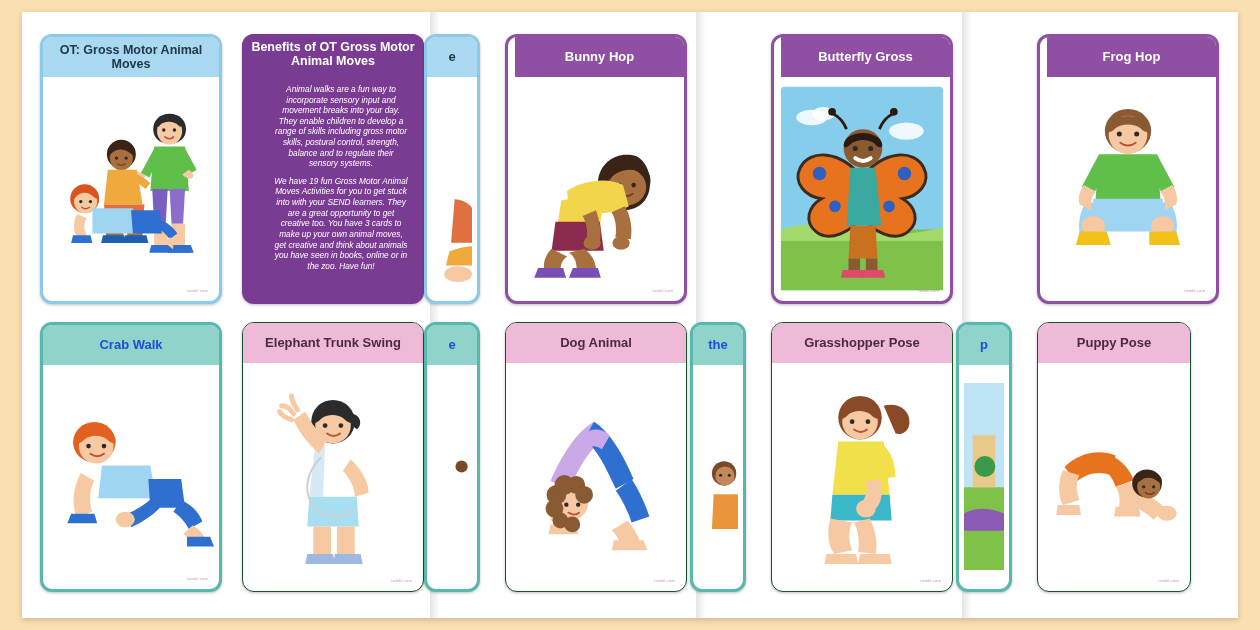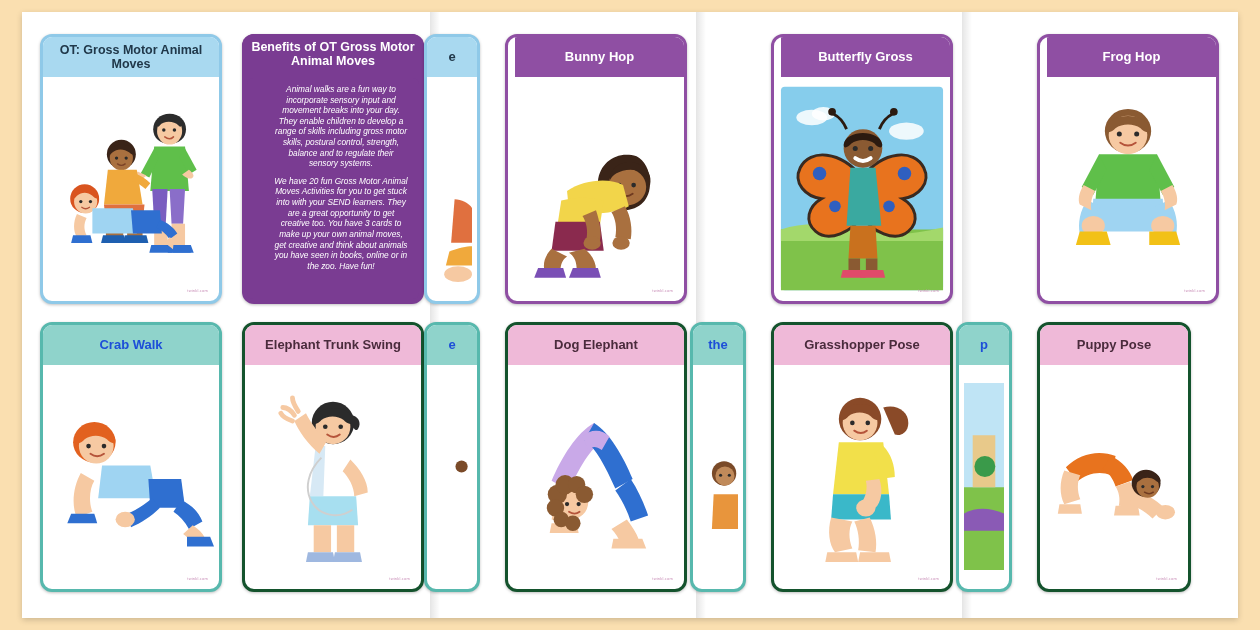--- a/index.html
+++ b/index.html
@@ -43,21 +43,21 @@
     border-radius:6px;
     overflow:hidden;
   }
   .card.two-line .hdr{font-size:12.5px;}
 
   
   .b-purple{border:3px solid #8f4fa3;padding-left:7px;}
   .b-purple .hdr{background:#8f4fa3;color:#fff;}
   .b-teal{border:3px solid #57b8ad;}
   .b-teal .hdr{background:#8fd3cb;color:#1d4ed8;}
-  .b-pink{border:3px solid #14532d;}
+  .b-pink{border:1px solid #14532d;}
   .b-pink .hdr{background:#efb9d8;color:#4a2b3c;}
   .b-blue{border:3px solid #8fc9e8;}
   .b-blue .hdr{background:#a9d9f0;color:#20384a;}
 
   
   .info{
     background:#7a3c92;
   }
   .info .hdr{background:#7a3c92;color:#fff;font-size:12.5px;}
   .info .body{
@@ -156,21 +156,21 @@
         </svg>
       </div>
       <div class="tiny-credit">twinkl.com</div>
     </div>
   </div>
 
   <div class="card info two-line" style="left:242px;top:34px;width:182px;height:270px;">
     <div class="hdr">Benefits of OT Gross Motor Animal Moves</div>
     <div class="body">
       <p>Animal walks are a fun way to incorporate sensory input and movement breaks into your day. They enable children to develop a range of skills including gross motor skills, postural control, strength, balance and to regulate their sensory systems.</p>
-      <p>We have 20 fun Gross Motor Animal Moves Activities for you to get stuck into with your SEND learners. They are a great opportunity to get creative too. You have 3 cards to make up your own animal moves, get creative and think about animals you have seen in books, online or in the zoo. Have fun!</p>
+      <p>We have 19 fun Gross Motor Animal Moves Activities for you to get stuck into with your SEND learners. They are a great opportunity to get creative too. You have 3 cards to make up your own animal moves, get creative and think about animals you have seen in books, online or in the zoo. Have fun!</p>
     </div>
   </div>
 
   <div class="card b-blue" style="left:424px;top:34px;width:56px;height:270px;">
     <div class="hdr">e</div>
     <div class="body">
       <div class="art">
         <svg viewBox="0 0 46 215" xmlns="http://www.w3.org/2000/svg">
           <path d="M20 180c10-4 20-6 26-6v22H16z" fill="#f0a93c"></path>
           <ellipse cx="30" cy="206" rx="16" ry="9" fill="#f6c9a2"></ellipse>
@@ -347,21 +347,21 @@
     <div class="body">
       <div class="art">
         <svg viewBox="0 0 46 215" xmlns="http://www.w3.org/2000/svg">
           <circle cx="34" cy="96" r="7" fill="#7a4a28"></circle>
         </svg>
       </div>
     </div>
   </div>
 
   <div class="card b-pink" style="left:505px;top:322px;width:182px;height:270px;">
-    <div class="hdr">Dog Elephant</div>
+    <div class="hdr">Dog Animal</div>
     <div class="body">
       <div class="art">
         <svg viewBox="0 0 172 215" xmlns="http://www.w3.org/2000/svg">
 
           <path d="M84 52c-18 10-34 36-44 60l18 10c10-22 22-44 36-52z" fill="#c9a9e8"></path>
           <path d="M84 52c16 10 30 34 40 58l-18 10c-10-22-20-42-32-50z" fill="#2f6fd0"></path>
           <path d="M72 66c8-8 20-8 28 0l-8 14c-6-4-10-4-14 0z" fill="#c9a9e8"></path>
 
           <path d="M122 110c8 12 14 26 18 38l-18 6c-4-12-10-24-16-32z" fill="#2f6fd0"></path>
           <path d="M118 152c6 8 10 14 12 20l-18 6c-2-6-6-12-10-16z" fill="#f6c9a2"></path>

